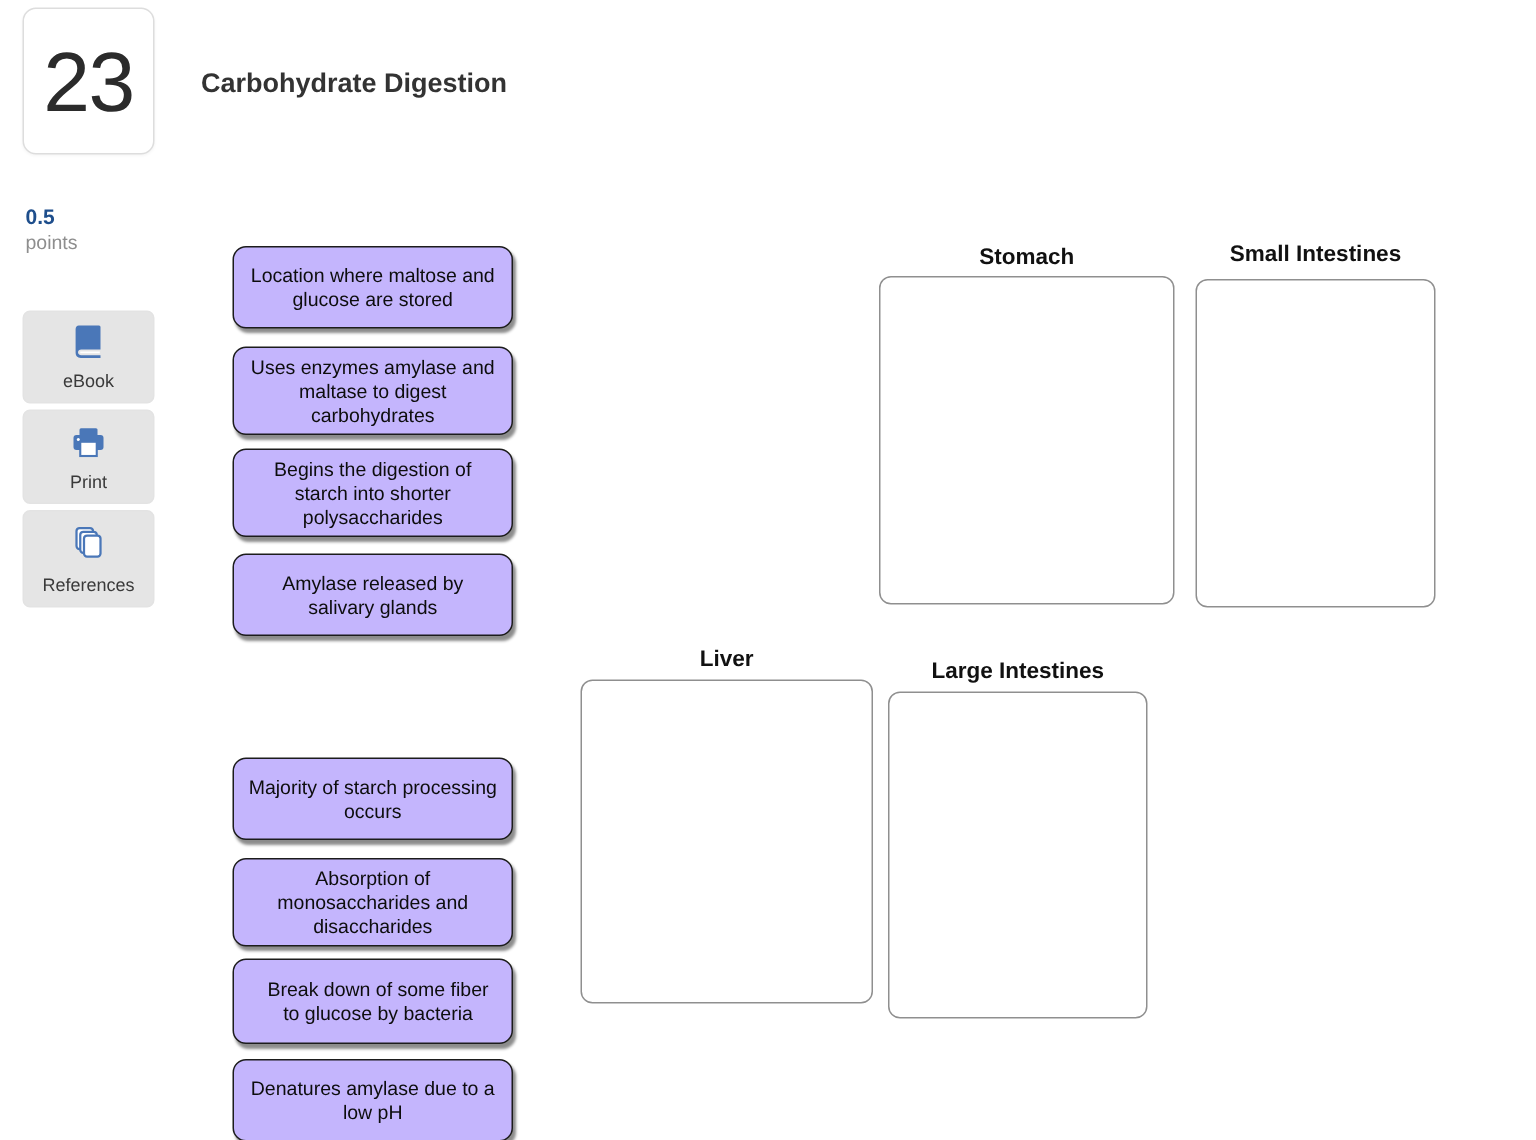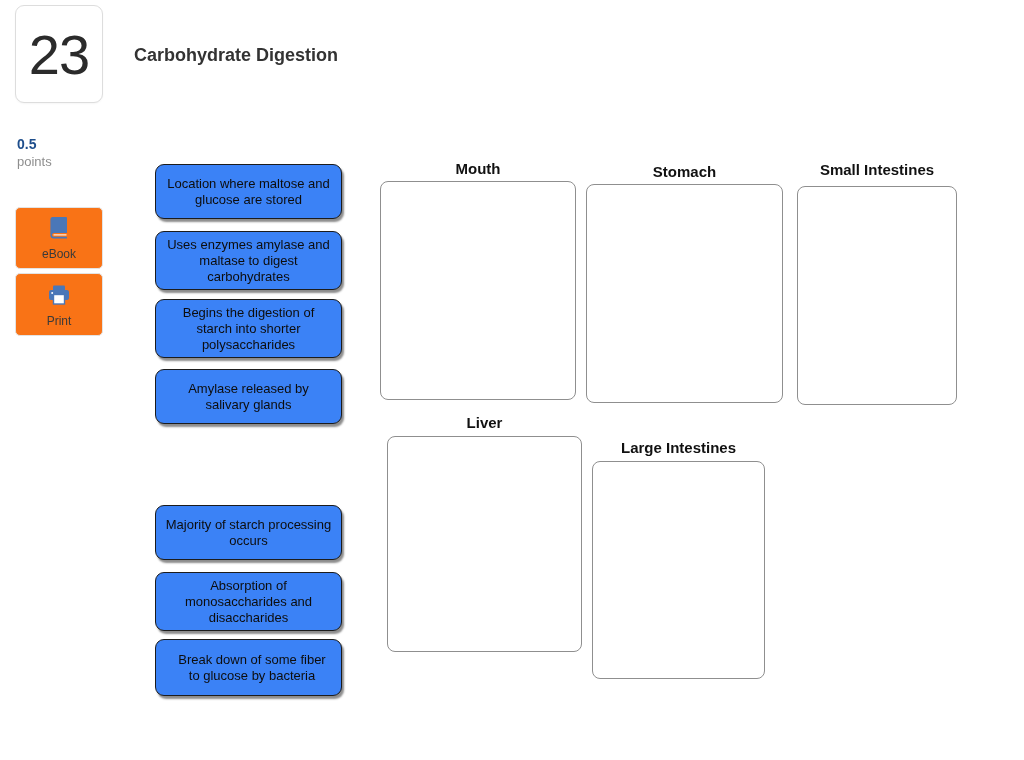--- a/index.html
+++ b/index.html
@@ -14,40 +14,40 @@
     display:flex; align-items:center; justify-content:center;
     box-shadow:0 1px 2px rgba(0,0,0,0.04);
   }
   .qnum { font-size:56px; color:#2b2b2b; letter-spacing:-1px; }
 
   .points-wrap { position:absolute; left:17px; top:134px; }
   .pts-val { font-size:14px; font-weight:600; color:#1e4e8c; line-height:20px; }
   .pts-lbl { font-size:13px; color:#8e8e8e; line-height:16px; }
 
   .tool-btn {
-    position:absolute; left:15px; width:88px; background:#f97316;
+    position:absolute; left:15px; width:88px; background:#e5e5e5;
     border:1px solid #e3e3e3; border-radius:5px; cursor:pointer;
     display:flex; flex-direction:column; align-items:center; justify-content:center;
     gap:3px; font-family:inherit;
   }
   .tool-btn .lbl { font-size:12px; color:#3a3a3a; }
   #btn-ebook { top:207px; height:62px; }
   #btn-print { top:273px; height:63px; }
   #btn-refs  { top:340px; height:65px; }
 
   
   .page-title { position:absolute; left:134px; top:45px; font-size:18px;
                 font-weight:700; color:#333; }
   .instruction { position:absolute; left:134px; top:102px; font-size:15px;
                  color:#424242; }
 
   
   .chip {
     position:absolute; left:155px; width:187px;
-    background:#3b82f6; border:1.5px solid #1c1c1c; border-radius:9px;
+    background:#c4b5fd; border:1.5px solid #1c1c1c; border-radius:9px;
     box-shadow:2px 3px 2px rgba(0,0,0,0.45);
     display:flex; align-items:center; justify-content:center;
     text-align:center; font-size:13px; line-height:16px; color:#0d0d0d;
     padding:4px 9px; cursor:grab;
   }
 
   
   .zone { position:absolute; }
   .zone-label { text-align:center; font-size:15px; font-weight:700;
                 color:#111; line-height:15px; }
@@ -83,47 +83,54 @@
       <svg width="26" height="26" viewBox="0 0 26 26">
         <rect x="7" y="3.5" width="12" height="5" rx="1" fill="#4a77b8"></rect>
         <rect x="3" y="8" width="20" height="10" rx="2" fill="#4a77b8"></rect>
         <circle cx="6.2" cy="11" r="1" fill="#ffffff"></circle>
         <rect x="7.5" y="12.5" width="11" height="9.5" fill="#ffffff" stroke="#4a77b8" stroke-width="1.4"></rect>
       </svg>
     </span>
     <span class="lbl">Print</span>
   </button>
 
+  <button class="tool-btn" id="btn-refs">
+    <span>
+      <svg width="28" height="28" viewBox="0 0 28 28">
+        <rect x="6" y="3" width="11" height="14" rx="2" fill="#ffffff" stroke="#4a77b8" stroke-width="1.5"></rect>
+        <rect x="8.5" y="5.5" width="11" height="14" rx="2" fill="#ffffff" stroke="#4a77b8" stroke-width="1.5"></rect>
+        <rect x="11" y="8" width="11" height="14" rx="2" fill="#ffffff" stroke="#4a77b8" stroke-width="1.5"></rect>
+      </svg>
+    </span>
+    <span class="lbl">References</span>
+  </button>
 
   <div class="page-title">Carbohydrate Digestion</div>
 
   <div class="chip" style="top:164px; min-height:55px;">Location where maltose and glucose are stored</div>
   <div class="chip" style="top:231px; min-height:59px;">Uses enzymes amylase and maltase to digest carbohydrates</div>
   <div class="chip" style="top:299px; min-height:59px;">Begins the digestion of starch into shorter polysaccharides</div>
   <div class="chip" style="top:369px; min-height:55px;">Amylase released by salivary glands</div>
   <div class="chip" style="top:505px; min-height:55px;">Majority of starch processing occurs</div>
   <div class="chip" style="top:572px; min-height:59px;">Absorption of monosaccharides and disaccharides</div>
   <div class="chip" style="top:639px; min-height:57px;padding-left:16px;">Break down of some fiber to glucose by bacteria</div>
+  <div class="chip" style="top:706px; min-height:55px;">Denatures amylase due to a low pH</div>
 
-  <div class="zone" style="left:380px; top:161px; width:196px;">
-    <div class="zone-label">Mouth</div>
-    <div class="zone-box" style="height:219px;"></div>
-  </div>
 
   <div class="zone" style="left:586px; top:164px; width:197px;">
     <div class="zone-label">Stomach</div>
     <div class="zone-box" style="height:219px;"></div>
   </div>
 
   <div class="zone" style="left:797px; top:162px; width:160px;">
     <div class="zone-label">Small Intestines</div>
     <div class="zone-box" style="height:219px; margin-top:9px;"></div>
   </div>
 
-  <div class="zone" style="left:387px; top:415px; width:195px;">
+  <div class="zone" style="left:387px; top:432px; width:195px;">
     <div class="zone-label">Liver</div>
     <div class="zone-box" style="height:216px; margin-top:6px;"></div>
   </div>
 
   <div class="zone" style="left:592px; top:440px; width:173px;">
     <div class="zone-label">Large Intestines</div>
     <div class="zone-box" style="height:218px; margin-top:6px;"></div>
   </div>
 
 </div>

